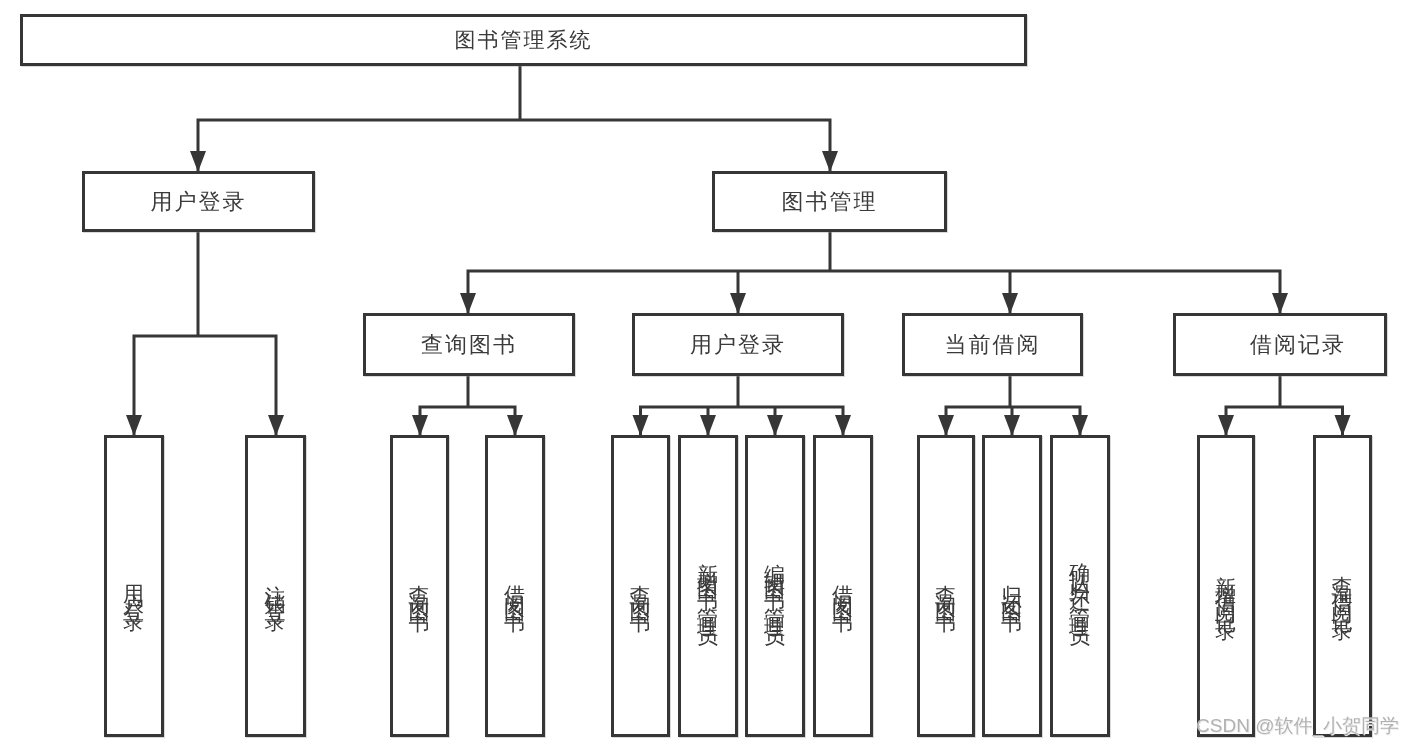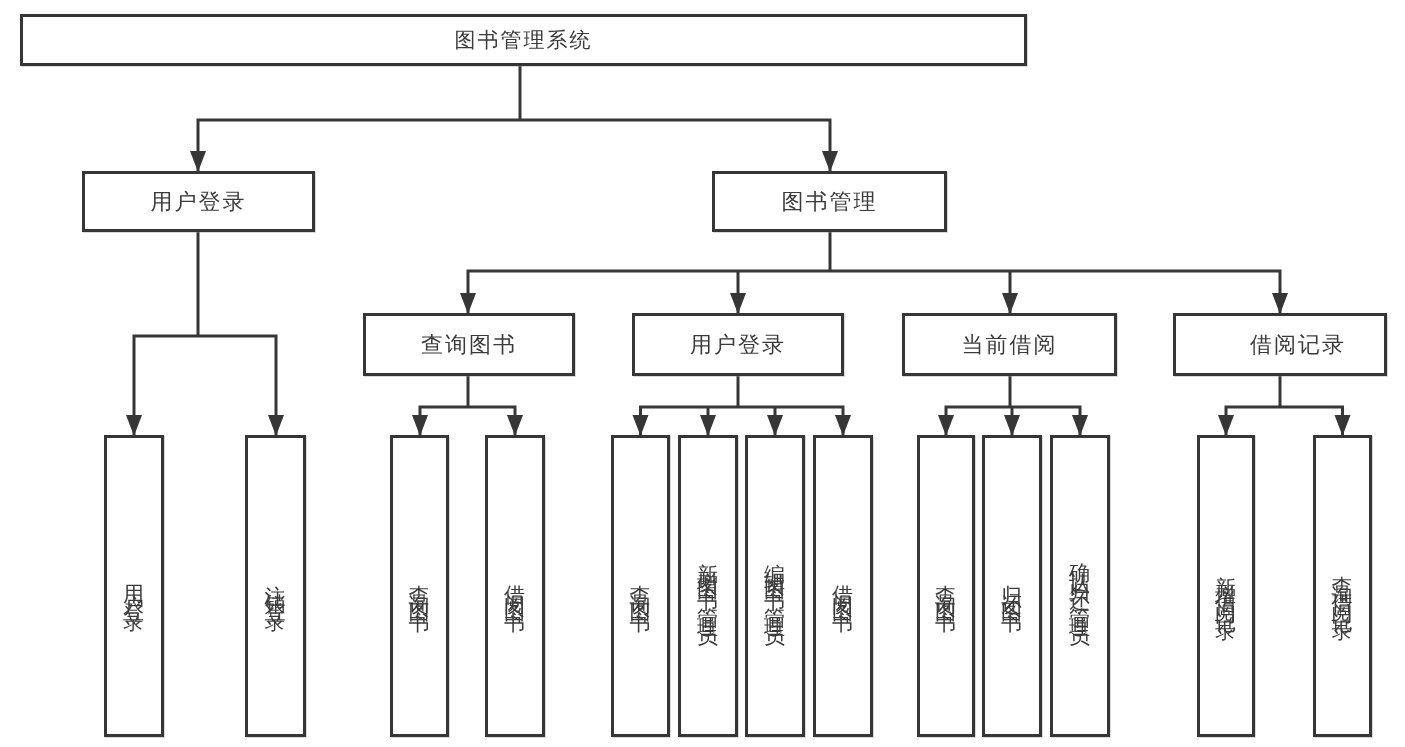--- a/index.html
+++ b/index.html
@@ -95,21 +95,21 @@
   <div class="node" style="left:712px;top:171px;width:235px;height:61px;">
     <span class="hlabel">图书管理</span>
   </div>
 
   <div class="node" style="left:363px;top:313px;width:212px;height:63px;">
     <span class="hlabel">查询图书</span>
   </div>
   <div class="node" style="left:632px;top:313px;width:212px;height:63px;">
     <span class="hlabel">用户登录</span>
   </div>
-  <div class="node" style="left:902px;top:313px;width:215px;height:63px;">
+  <div class="node" style="left:902px;top:313px;width:181px;height:63px;">
     <span class="hlabel">当前借阅</span>
   </div>
   <div class="node" style="left:1173px;top:313px;width:214px;height:63px;padding-left:36px;">
     <span class="hlabel">借阅记录</span>
   </div>
 
   <div class="node leaf" style="left:104px;top:435px;width:60px;height:302px;">
     <span class="vlabel">用户登录</span>
   </div>
   <div class="node leaf" style="left:245px;top:435px;width:61px;height:302px;">
@@ -146,14 +146,15 @@
     <span class="vlabel">确认归还（管理员）</span>
   </div>
 
   <div class="node leaf" style="left:1197px;top:435px;width:58px;height:302px;">
     <span class="vlabel">新增借阅记录</span>
   </div>
   <div class="node leaf" style="left:1313px;top:435px;width:59px;height:302px;">
     <span class="vlabel">查询借阅记录</span>
   </div>
 
+  <div class="watermark">CSDN @软件_小贺同学</div>
 
 </div>
 
 </body></html>

